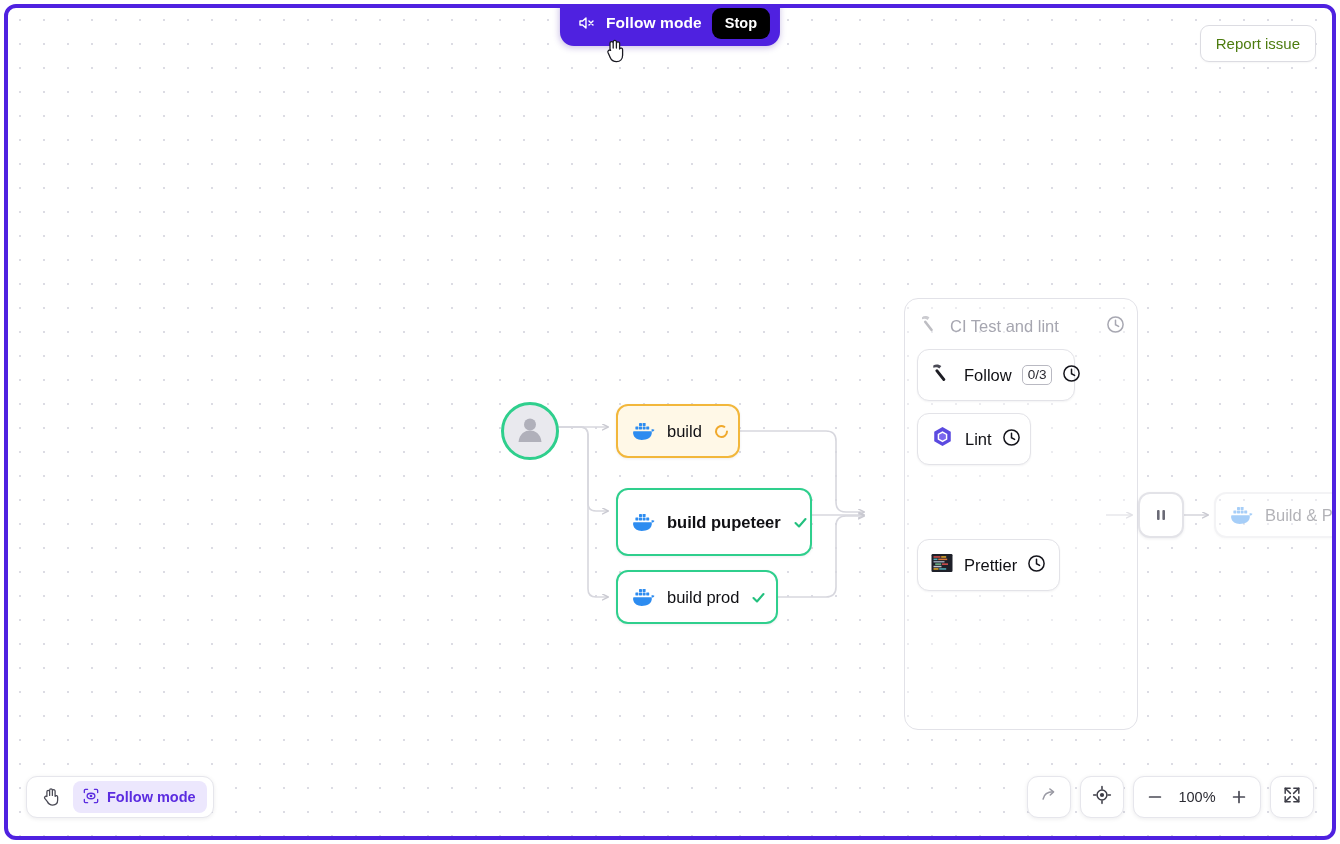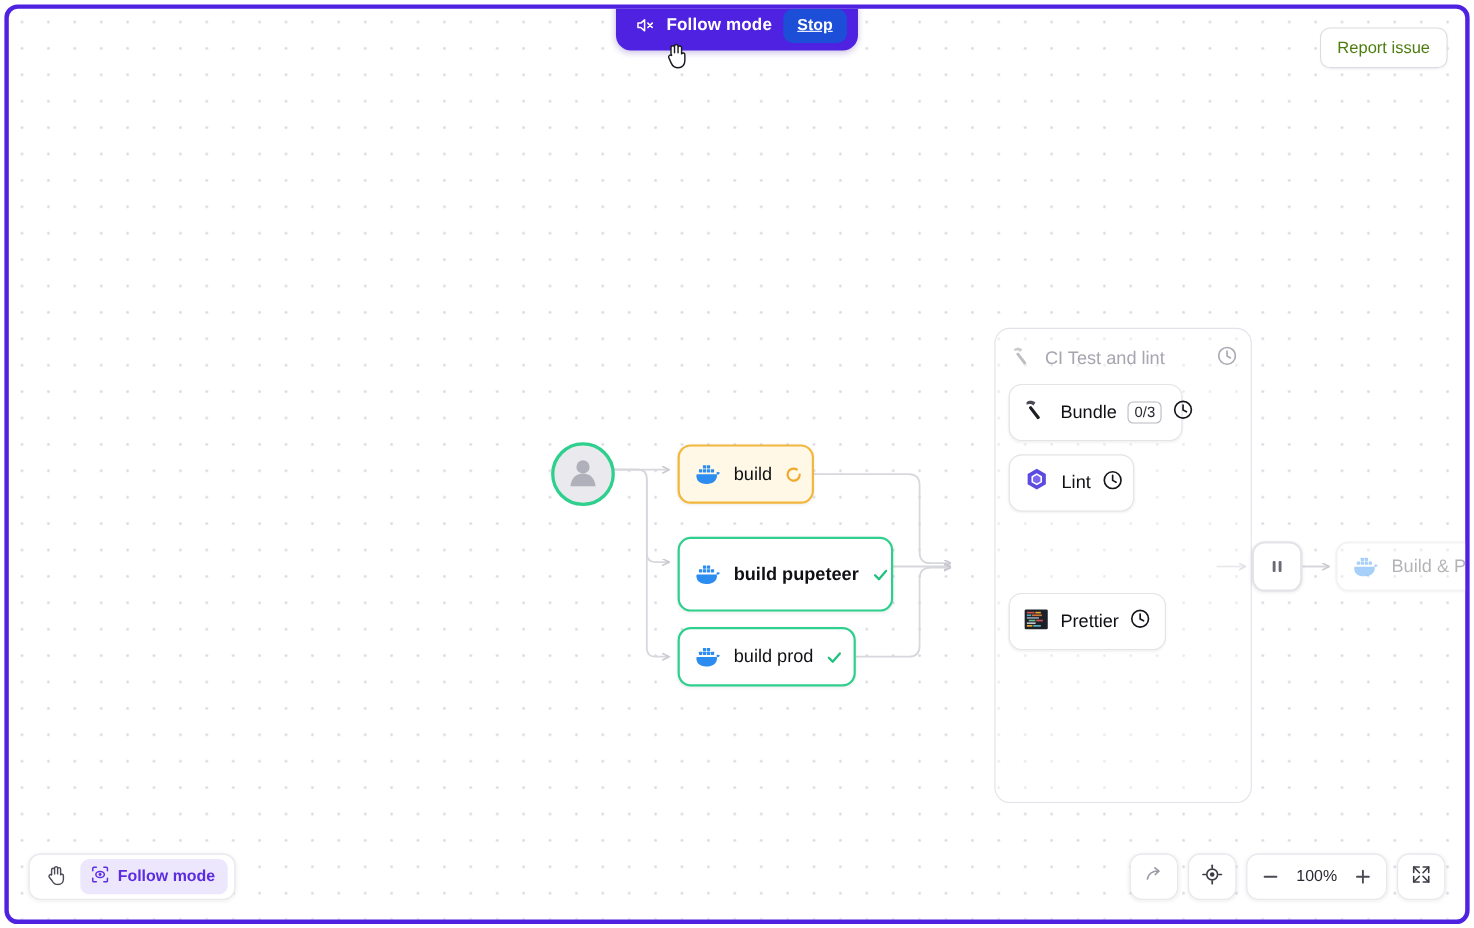--- a/index.html
+++ b/index.html
@@ -36,29 +36,28 @@
     height: 44px;
     z-index: 40;
     box-shadow: 0 2px 6px rgba(60,20,160,.25);
   }
   #follow-banner .bn-label {
     font-size: 15.5px; font-weight: 700; letter-spacing: .1px;
     padding-bottom: 1px;
   }
   .mute-icon { display: flex; align-items: center; }
   #stop-btn {
-    background: #1d4ed8;
+    background: #000000;
     color: #ffffff;
     border: none;
     border-radius: 9px;
     font-family: inherit;
     font-size: 14.5px; font-weight: 700;
     padding: 7px 13px 8px;
     cursor: pointer;
-    text-decoration: underline;
   }
 
   
   #cursor {
     position: absolute;
     left: 596px; top: 30px;
     z-index: 60;
     pointer-events: none;
   }
 
@@ -356,21 +355,21 @@
         </span>
       </div>
 
       <div class="job-node" style="left:12px; top:50px; width:158px;">
         <span class="nicon">
           <svg width="24" height="24" viewBox="0 0 22 22">
             <path d="M3 4.2 C5 2.6 8.3 2.8 10.4 4.6 L8.6 6.9 C7 5.5 4.7 5.3 3 6.3 Z" fill="#4a4a55"></path>
             <rect x="8.1" y="6.6" width="2.7" height="12.8" rx="1.1" transform="rotate(-38 9.4 12.9)" fill="#1d1d24"></rect>
           </svg>
         </span>
-        <span class="jlabel">Bundle</span>
+        <span class="jlabel">Follow</span>
         <span class="count-badge">0/3</span>
         <span class="nicon">
           <svg width="19" height="19" viewBox="0 0 19 19">
             <circle cx="9.5" cy="9.5" r="7.6" fill="none" stroke="#15151c" stroke-width="1.5"></circle>
             <path d="M9.5 5.2 V9.7 L12.6 11.4" fill="none" stroke="#15151c" stroke-width="1.5" stroke-linecap="round"></path>
           </svg>
         </span>
       </div>
 
       <div class="job-node" style="left:12px; top:114px; width:114px;">

